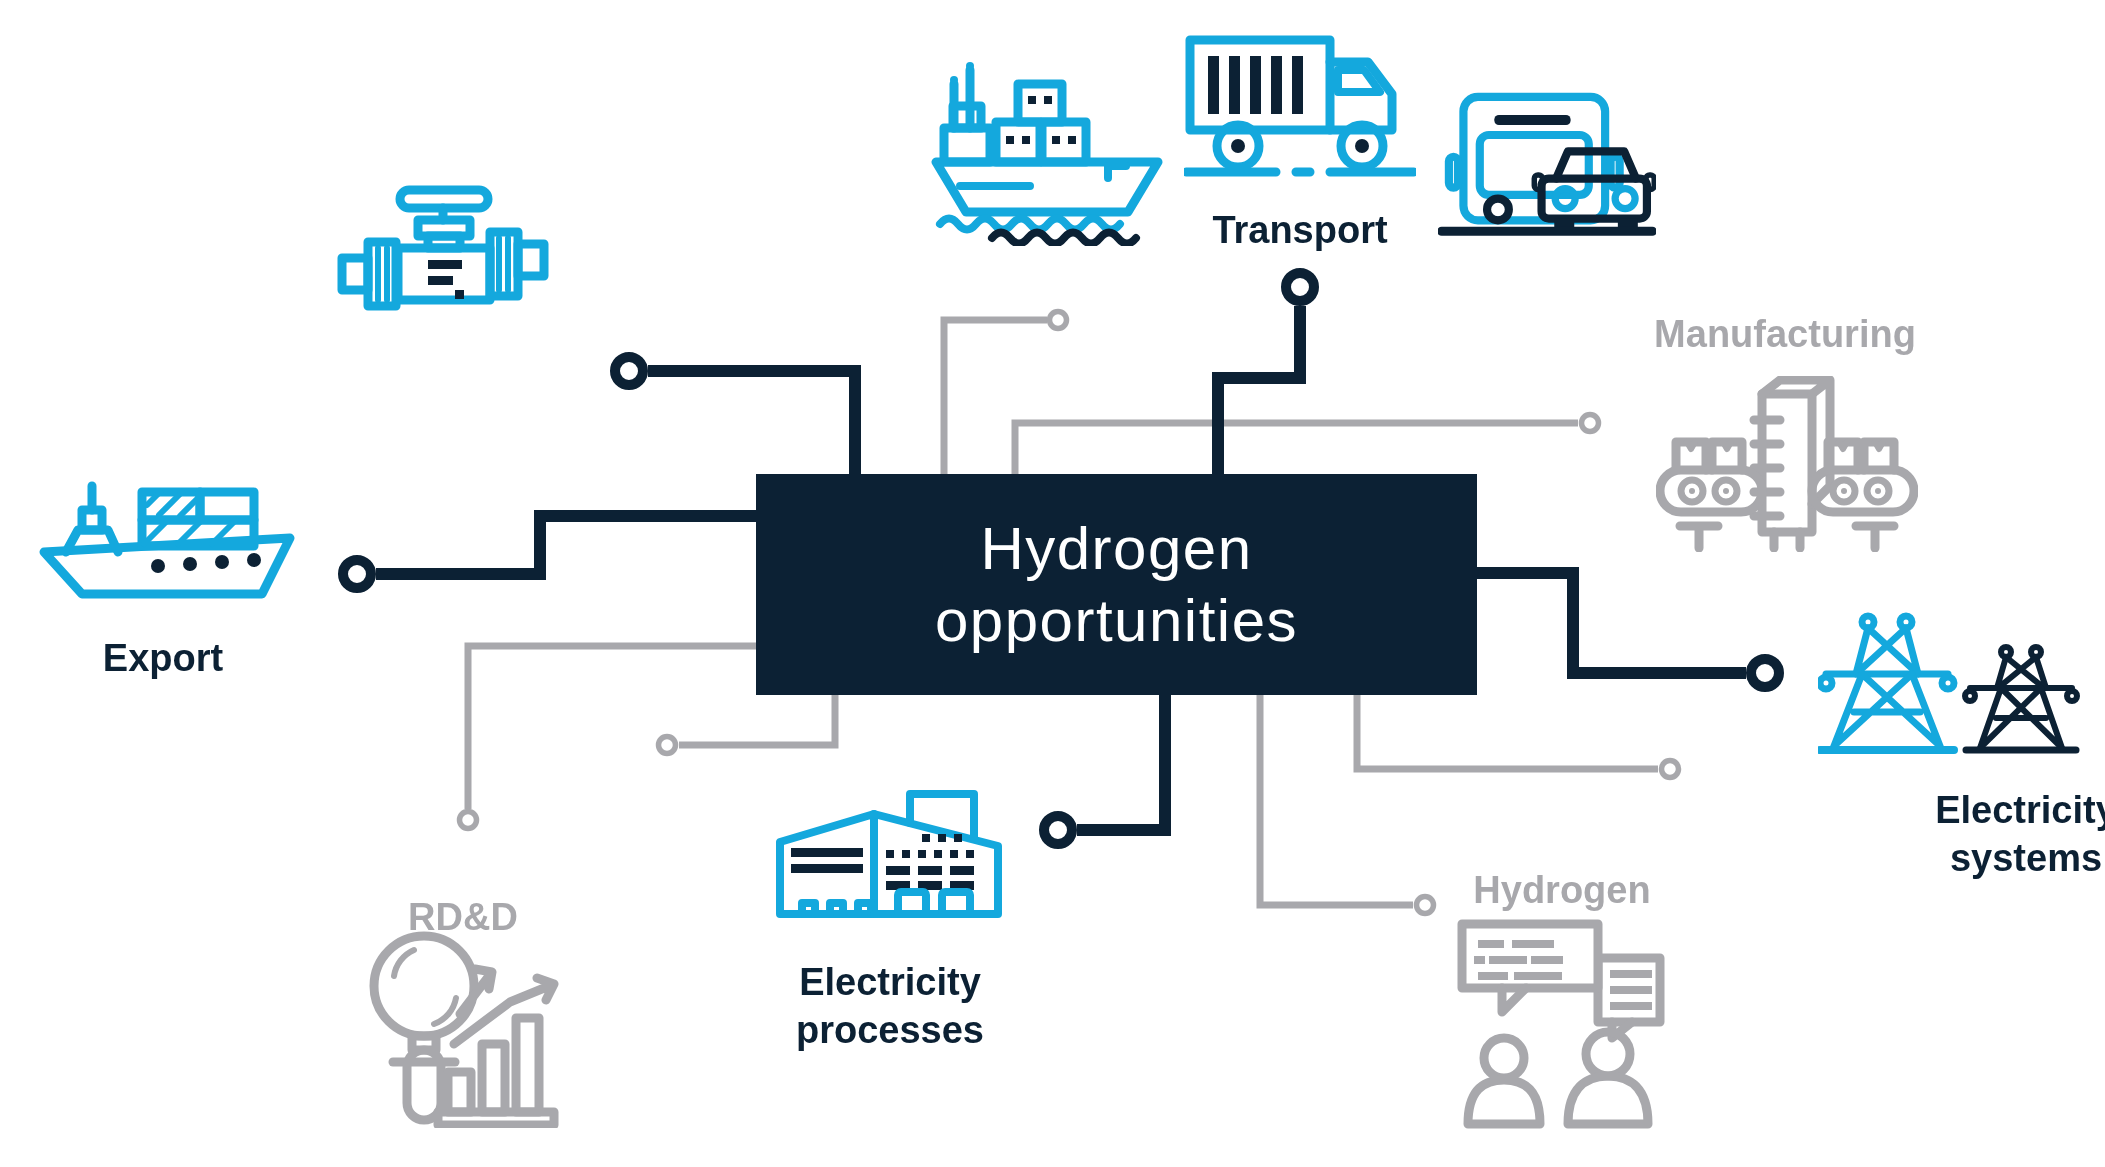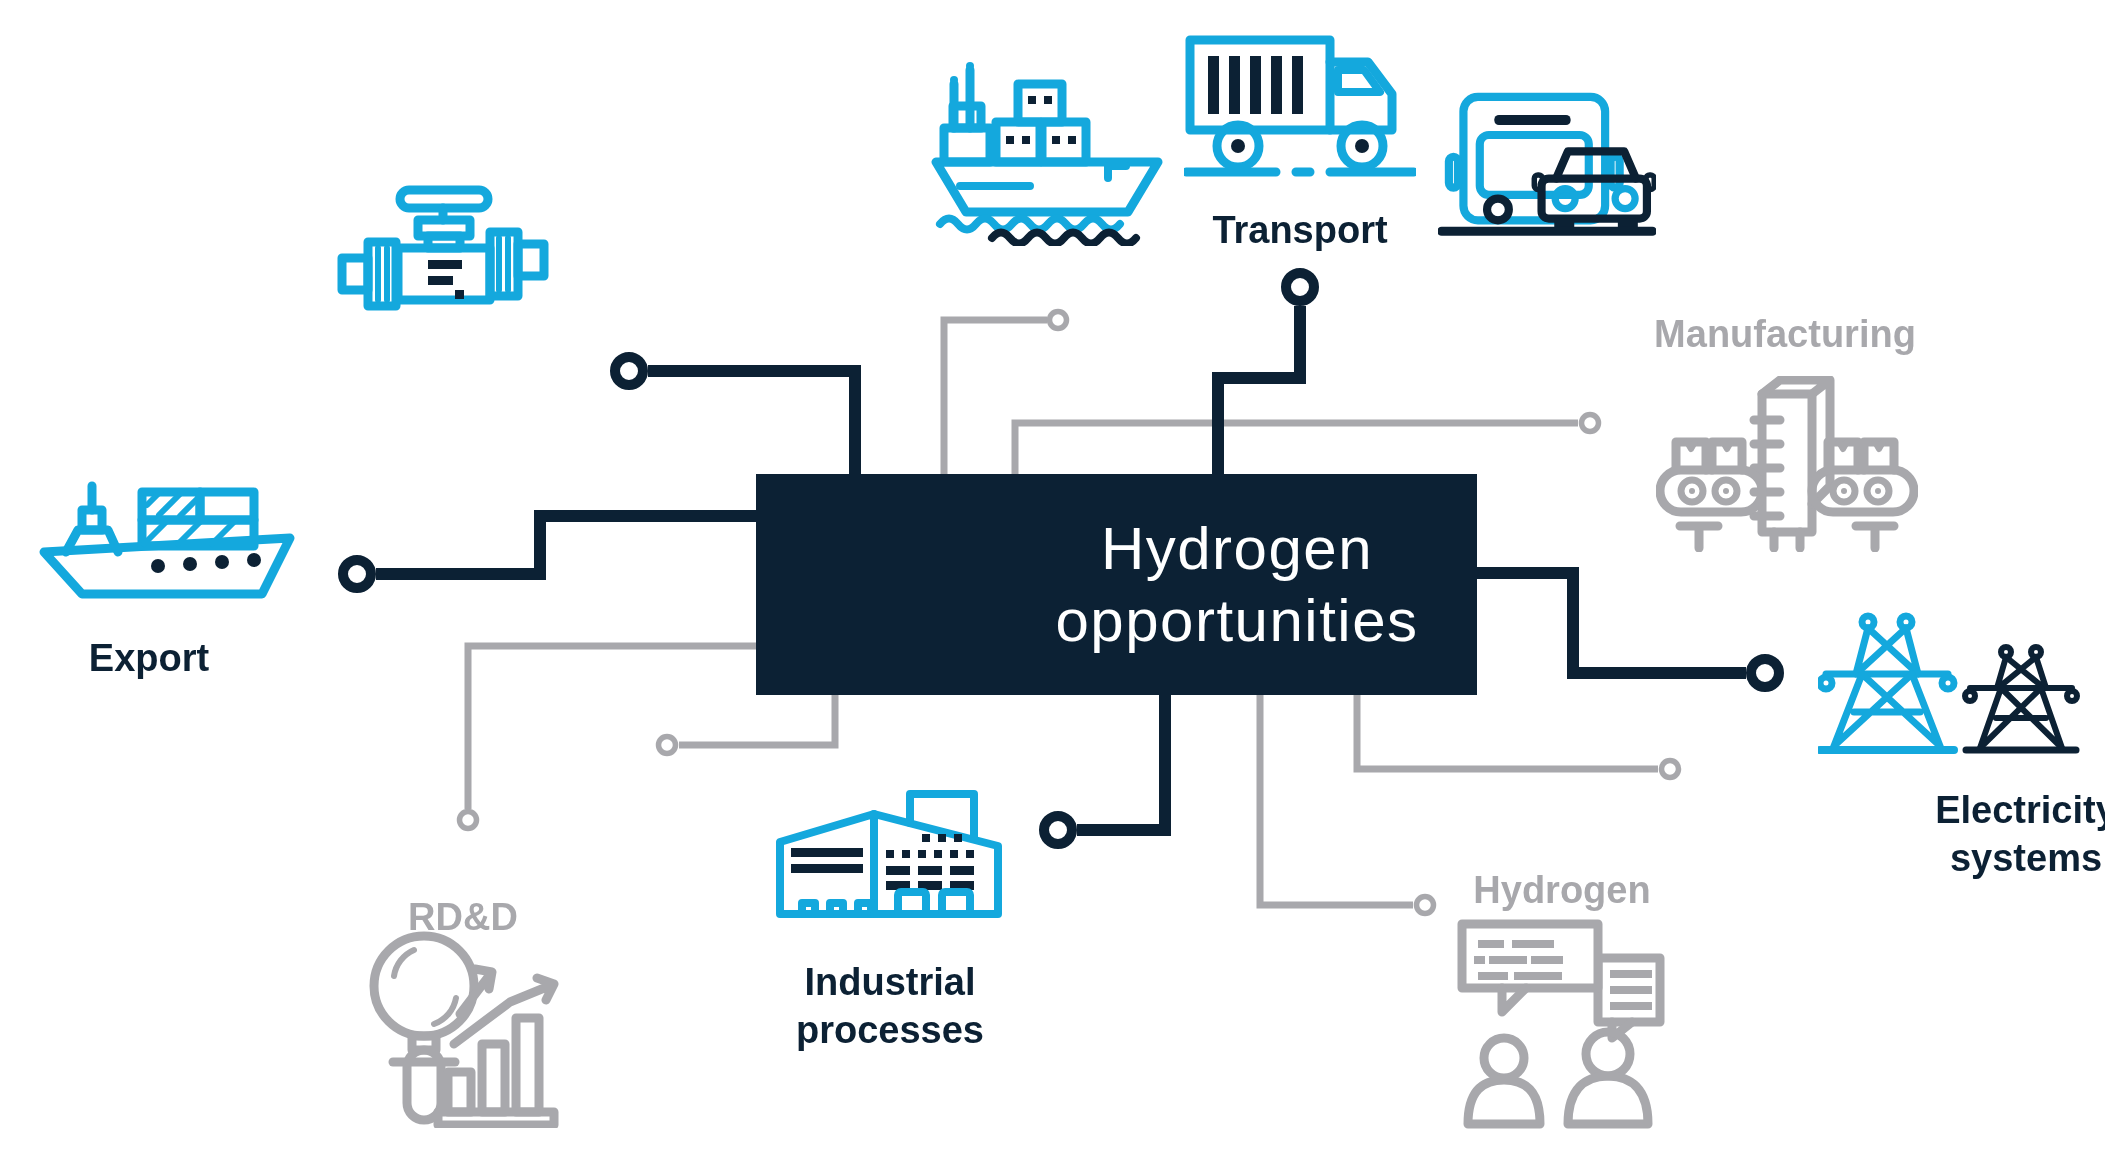--- a/index.html
+++ b/index.html
@@ -10,21 +10,21 @@
           font-family:"Liberation Sans",sans-serif;overflow:hidden;}
   .abs{position:absolute;}
   
   .wires{left:0;top:0;}
   .cn{fill:none;stroke:var(--navy);stroke-width:12;}
   .cg{fill:none;stroke:var(--gray);stroke-width:7;}
   .tn{fill:#fff;stroke:var(--navy);stroke-width:10;}
   .tg{fill:#fff;stroke:var(--gray);stroke-width:5.5;}
   
   .hub{left:756px;top:474px;width:721px;height:221px;background:var(--navy);
-       display:flex;align-items:center;justify-content:flex-end;}
+       display:flex;align-items:center;justify-content:center;}
   .hub-title{width:480px;text-align:center;color:#fff;font-size:60px;line-height:72px;
        font-weight:300;letter-spacing:1.5px;}
   
   .label{font-weight:bold;font-size:38px;color:var(--navy);text-align:center;line-height:48px;}
   .label.gray{color:var(--gray);}
   
   .c-cyan{color:var(--cyan);} .c-gray{color:var(--gray);}
   .s  {fill:none;stroke:currentColor;stroke-width:9;stroke-linecap:round;stroke-linejoin:round;}
   .s8 {fill:none;stroke:currentColor;stroke-width:8;stroke-linecap:round;stroke-linejoin:round;}
   .s7 {fill:none;stroke:currentColor;stroke-width:7;stroke-linecap:round;stroke-linejoin:round;}
@@ -96,21 +96,21 @@
     <circle class="fa" cx="218" cy="86" r="7"></circle>
     <path class="s" d="M56,12 V36"></path>
     <rect class="s" x="46" y="36" width="20" height="20"></rect>
     <path class="s" d="M30,78 L42,56 H72 L82,78"></path>
     <rect class="s" x="106" y="18" width="58" height="28"></rect>
     <path class="si" d="M124,18 L111,31 M146,18 L123,41 M162,24 L144,42"></path>
     <rect class="s" x="164" y="18" width="54" height="28"></rect>
     <rect class="s" x="106" y="46" width="112" height="26"></rect>
     <path class="si" d="M132,46 L108,70 M166,46 L142,70 M200,46 L176,70"></path>
   </svg>
-  <div class="abs label" style="left:44px;top:634px;width:210px">Export</div>
+  <div class="abs label" style="left:58px;top:634px;width:210px">Export</div>
 
   <svg class="abs c-cyan" style="left:930px;top:52px" width="234" height="194" viewBox="0 0 234 194">
     <path class="s" d="M24,32 V76 M40,18 V76"></path>
     <circle class="fc" cx="24" cy="28" r="4"></circle>
       <circle class="fc" cx="40" cy="14" r="4"></circle>
     <rect class="s" x="14" y="76" width="46" height="34"></rect>
     <rect class="s" x="23" y="54" width="28" height="22"></rect>
     <rect class="s" x="88" y="32" width="44" height="38"></rect>
     <rect class="fa" x="98" y="44" width="8" height="8"></rect>
       <rect class="fa" x="114" y="44" width="8" height="8"></rect>
@@ -245,21 +245,21 @@
       <rect class="fa" x="192" y="66" width="8" height="8"></rect>
     <rect class="fa" x="112" y="82" width="24" height="9"></rect>
       <rect class="fa" x="144" y="82" width="24" height="9"></rect>
       <rect class="fa" x="176" y="82" width="24" height="9"></rect>
     <rect class="fa" x="112" y="97" width="24" height="9"></rect>
       <rect class="fa" x="144" y="97" width="24" height="9"></rect>
       <rect class="fa" x="176" y="97" width="24" height="9"></rect>
     <rect class="s8" x="124" y="108" width="28" height="22" rx="3"></rect>
     <rect class="s8" x="168" y="108" width="28" height="22" rx="3"></rect>
   </svg>
-  <div class="abs label" style="left:766px;top:958px;width:248px">Industrial processes</div>
+  <div class="abs label" style="left:766px;top:958px;width:248px">Electricity processes</div>
 
   <div class="abs label gray" style="left:1462px;top:866px;width:200px">Hydrogen</div>
   <svg class="abs c-gray" style="left:1456px;top:918px" width="210" height="214" viewBox="0 0 210 214">
     <rect class="s" x="142" y="40" width="62" height="64"></rect>
     <path class="s" d="M156,104 V120 L176,104"></path>
     <rect class="fc" x="154" y="52" width="42" height="8"></rect>
     <rect class="fc" x="154" y="68" width="42" height="8"></rect>
     <rect class="fc" x="154" y="84" width="42" height="8"></rect>
     <rect class="s" x="6" y="6" width="136" height="64" style="fill:#fff"></rect>
     <path class="s" d="M46,70 V94 L70,70"></path>

